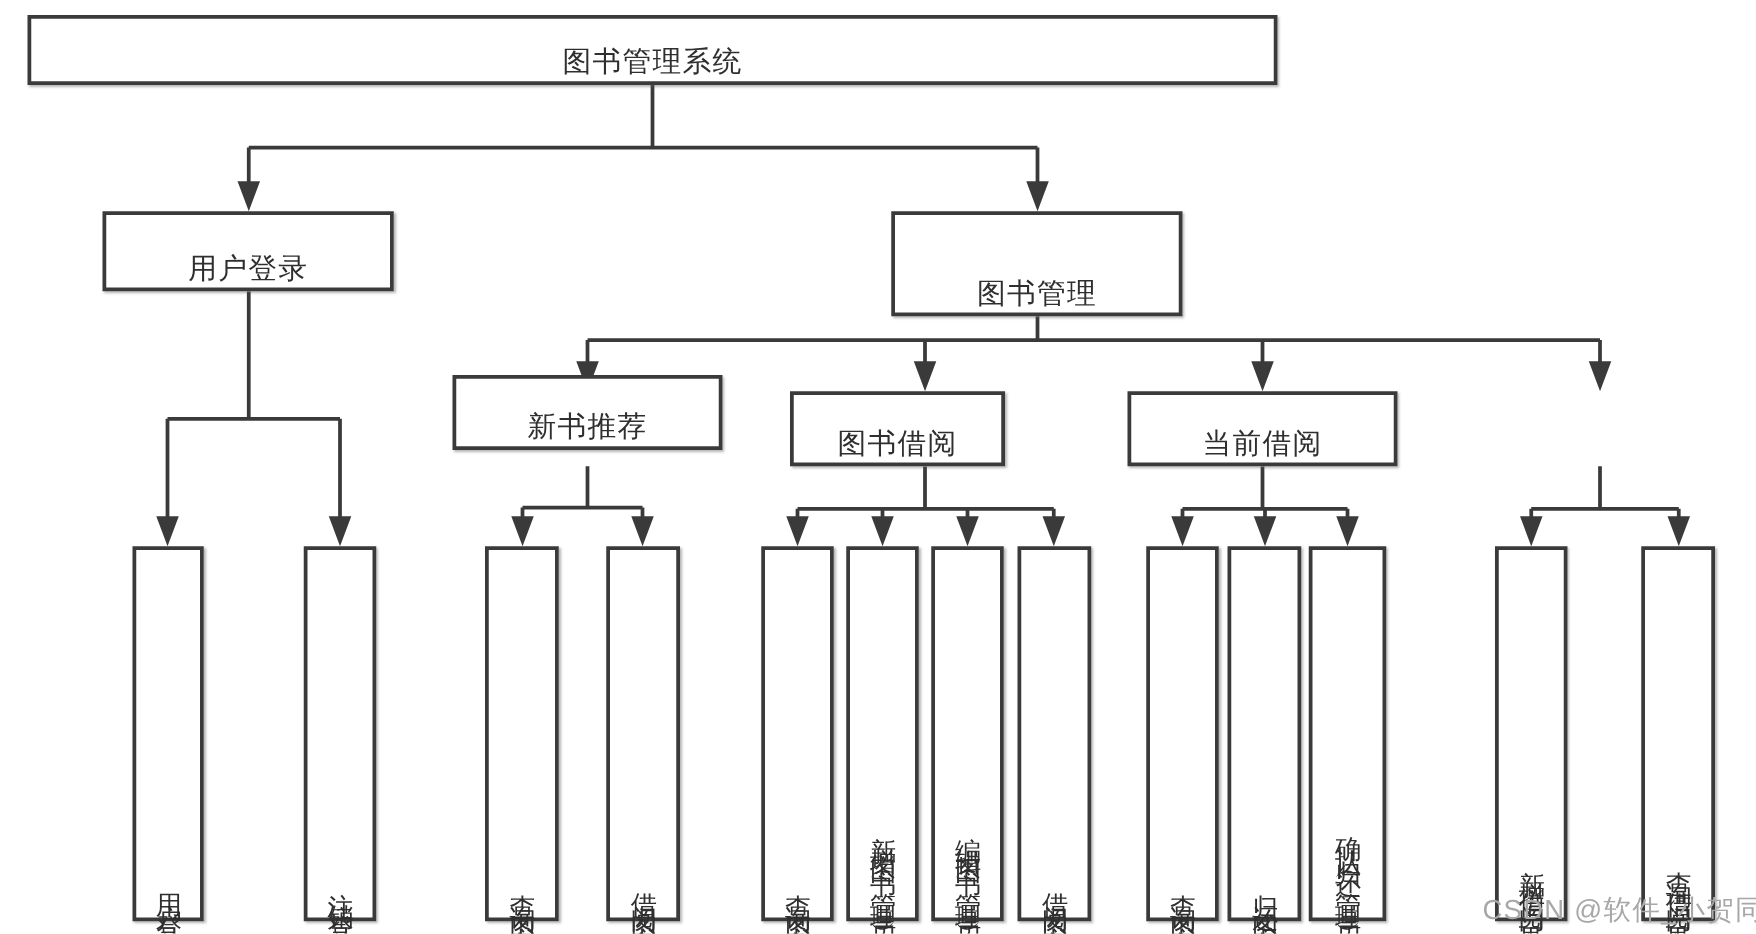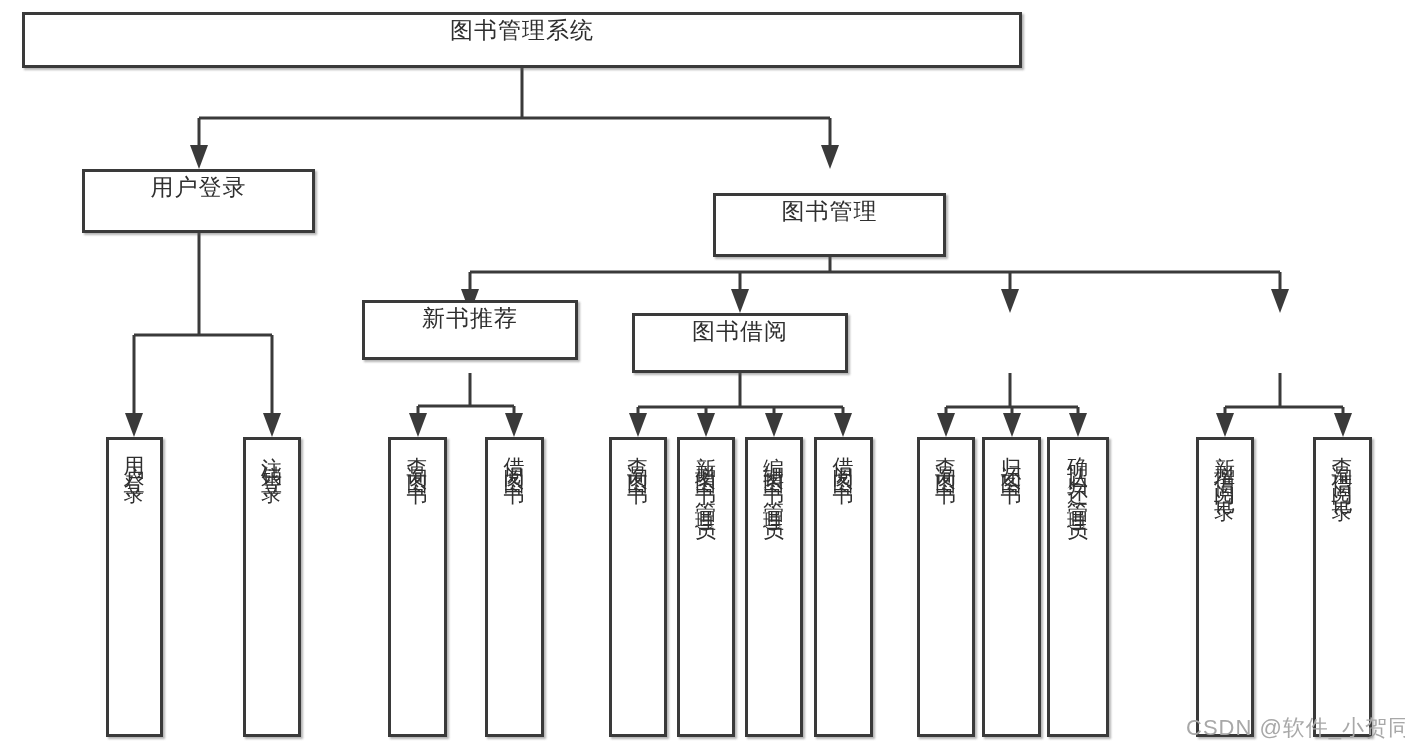--- a/index.html
+++ b/index.html
@@ -25,21 +25,21 @@
     fill: #3a3a3a;
     stroke: none;
   }
   .node {
     position: absolute;
     box-sizing: border-box;
     background: #ffffff;
     border: 3px solid #3a3a3a;
     box-shadow: 1.5px 1.5px 2px rgba(90,90,90,0.45);
     display: flex;
-    align-items: flex-start;
+    align-items: flex-end;
     justify-content: center;
     color: #2f2f2f;
   }
   .node.h span {
     font-size: 23px;
     letter-spacing: 1px;
     white-space: nowrap;
   }
   .node.v span {
     writing-mode: vertical-rl;
@@ -100,29 +100,32 @@
     <polygon points="1334,413 1352,413 1343,437"></polygon>
   </svg>
 
   <div class="node h" style="left:22px; top:12px; width:1000px; height:56px;">
     <span>图书管理系统</span>
   </div>
 
   <div class="node h" style="left:82px; top:169px; width:233px; height:64px;">
     <span>用户登录</span>
   </div>
-  <div class="node h" style="left:713px; top:169px; width:233px; height:64px;margin-top:24px;">
+  <div class="node h" style="left:713px; top:169px; width:233px; height:84px;">
     <span>图书管理</span>
   </div>
 
   <div class="node h" style="left:362px; top:300px; width:216px; height:60px;">
     <span>新书推荐</span>
   </div>
-  <div class="node h" style="left:632px; top:313px; width:216px; height:60px;">
+  <div class="node h" style="left:632px; top:313px; width:172px; height:60px;">
     <span>图书借阅</span>
+  </div>
+  <div class="node h" style="left:902px; top:313px; width:216px; height:60px;">
+    <span>当前借阅</span>
   </div>
 
   <div class="node v" style="left:106px; top:437px; width:57px; height:300px;">
     <span>用户登录</span>
   </div>
   <div class="node v" style="left:243px; top:437px; width:58px; height:300px;">
     <span>注销登录</span>
   </div>
 
   <div class="node v" style="left:388px; top:437px; width:59px; height:300px;">

